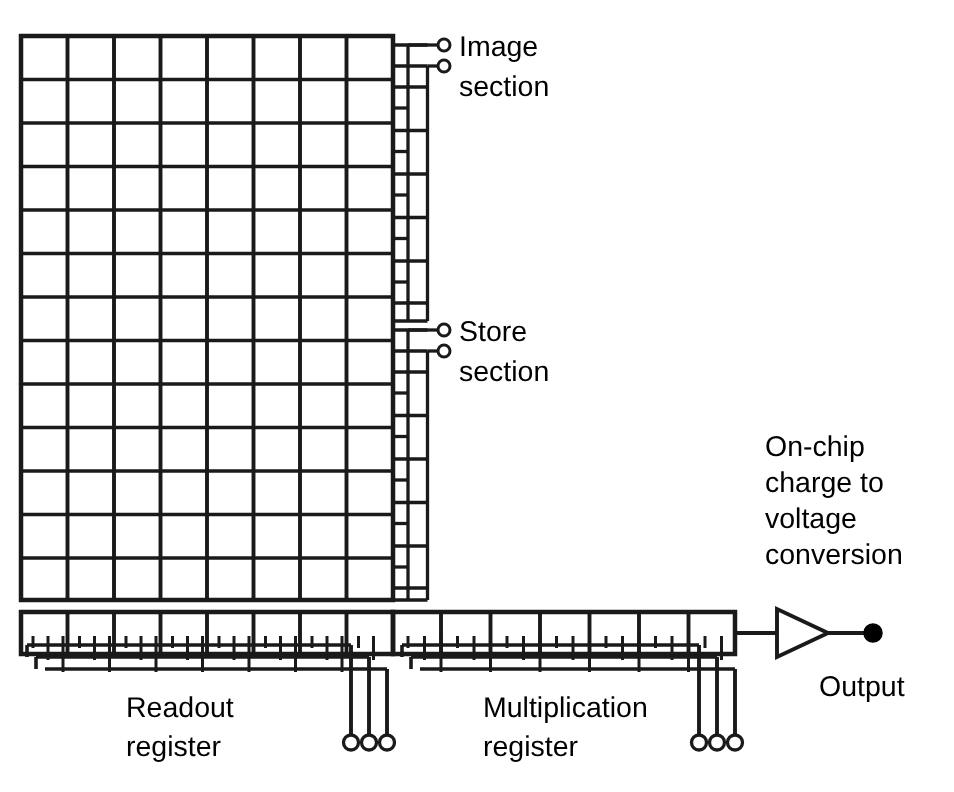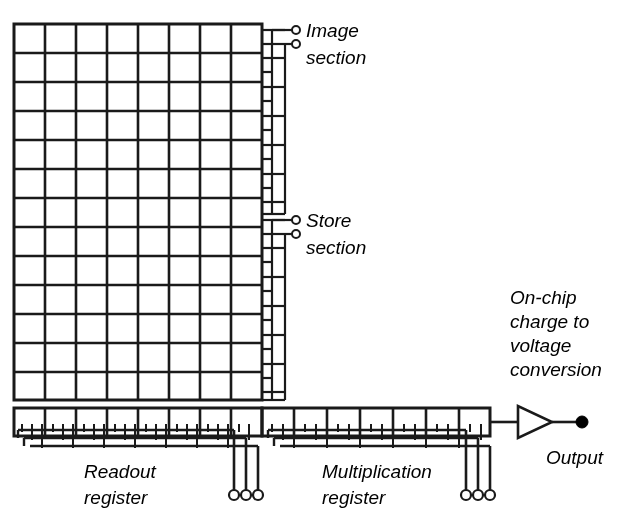--- a/index.html
+++ b/index.html
@@ -6,21 +6,21 @@
   body{
     width:636px;height:528px;
     background:#ffffff;
     font-family:"Liberation Sans", sans-serif;
     overflow:hidden;
     position:relative;
   }
   #diagram-root{
     position:absolute;
     left:0;top:0;
-    width:636px;height:492px;font-style:italic;
+    width:636px;height:492px;
   }
   svg#emccd-svg{display:block;width:636px;height:528px;}
   .lbl{
     font-family:"Liberation Sans", sans-serif;
     fill:#000000;
     font-size:19px;
   }
 </style>
 </head>
 <body>

